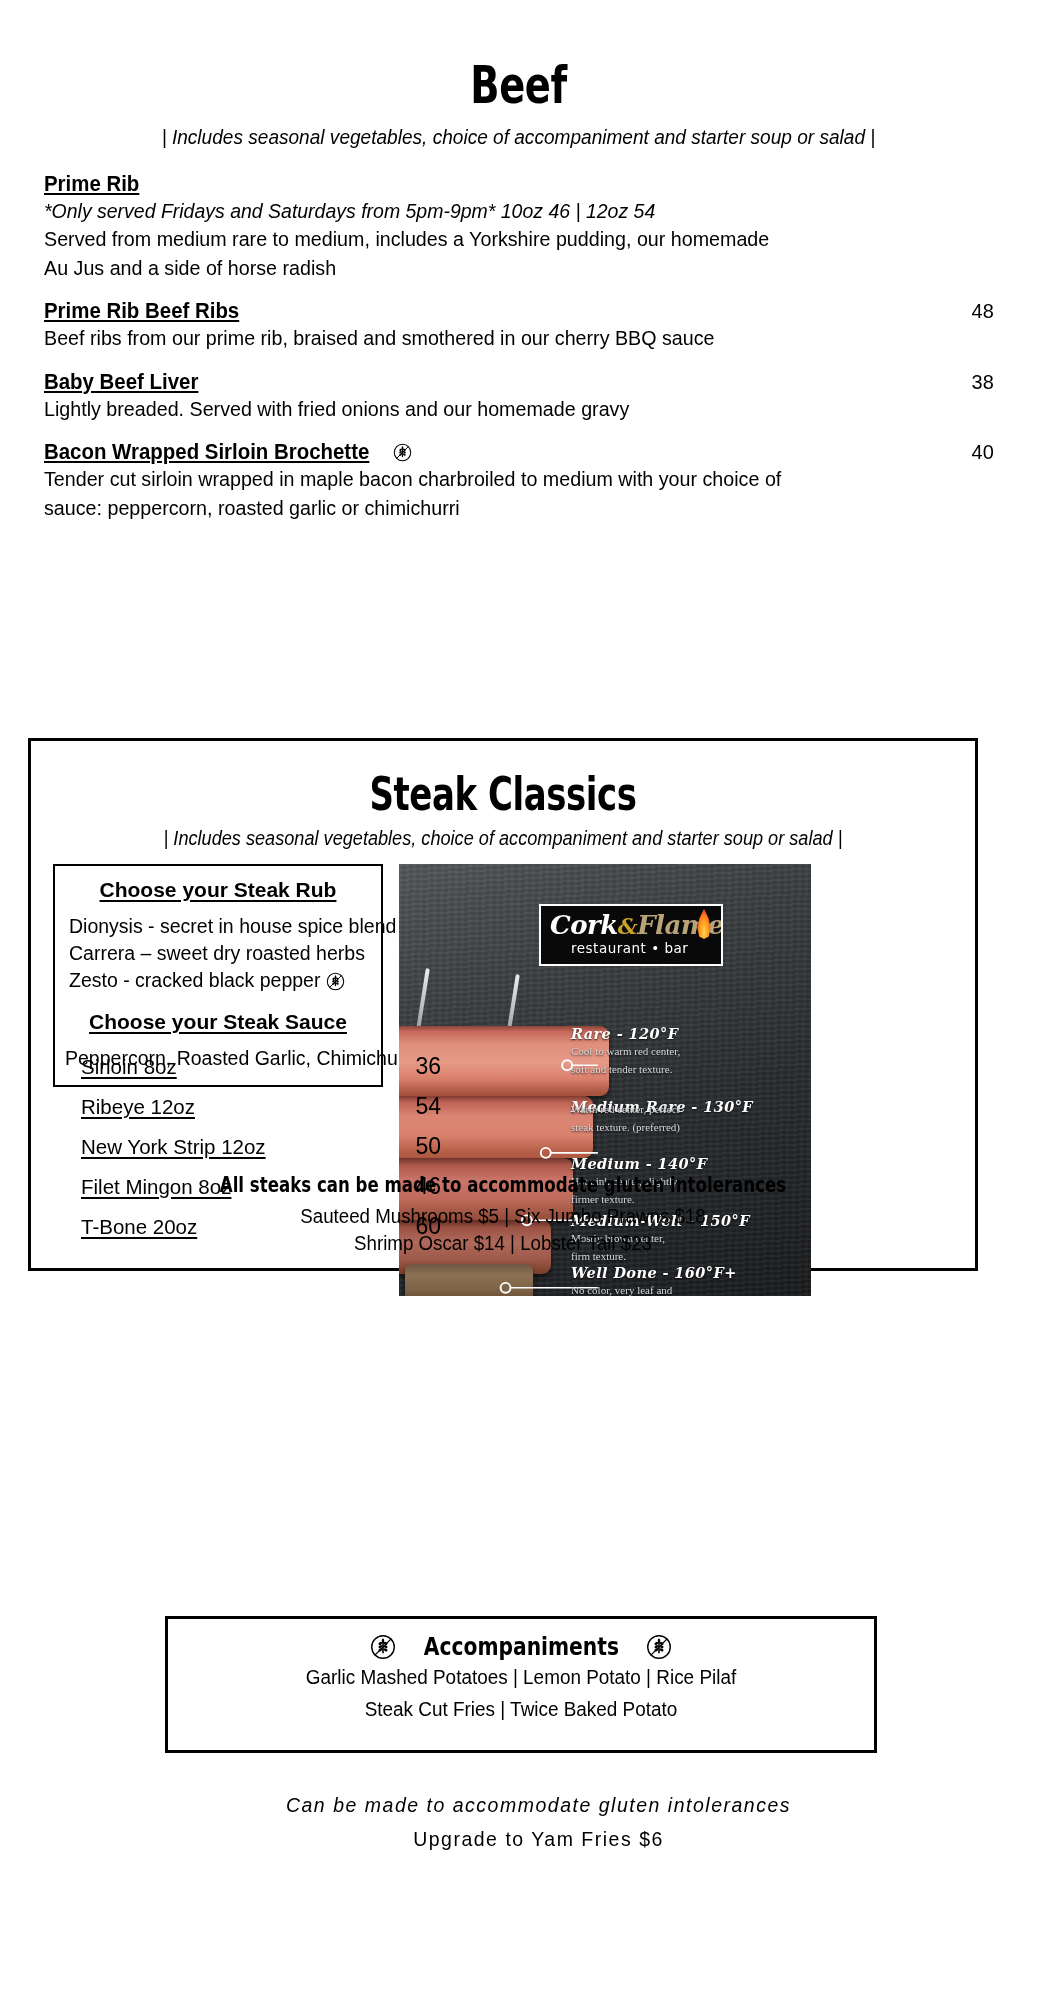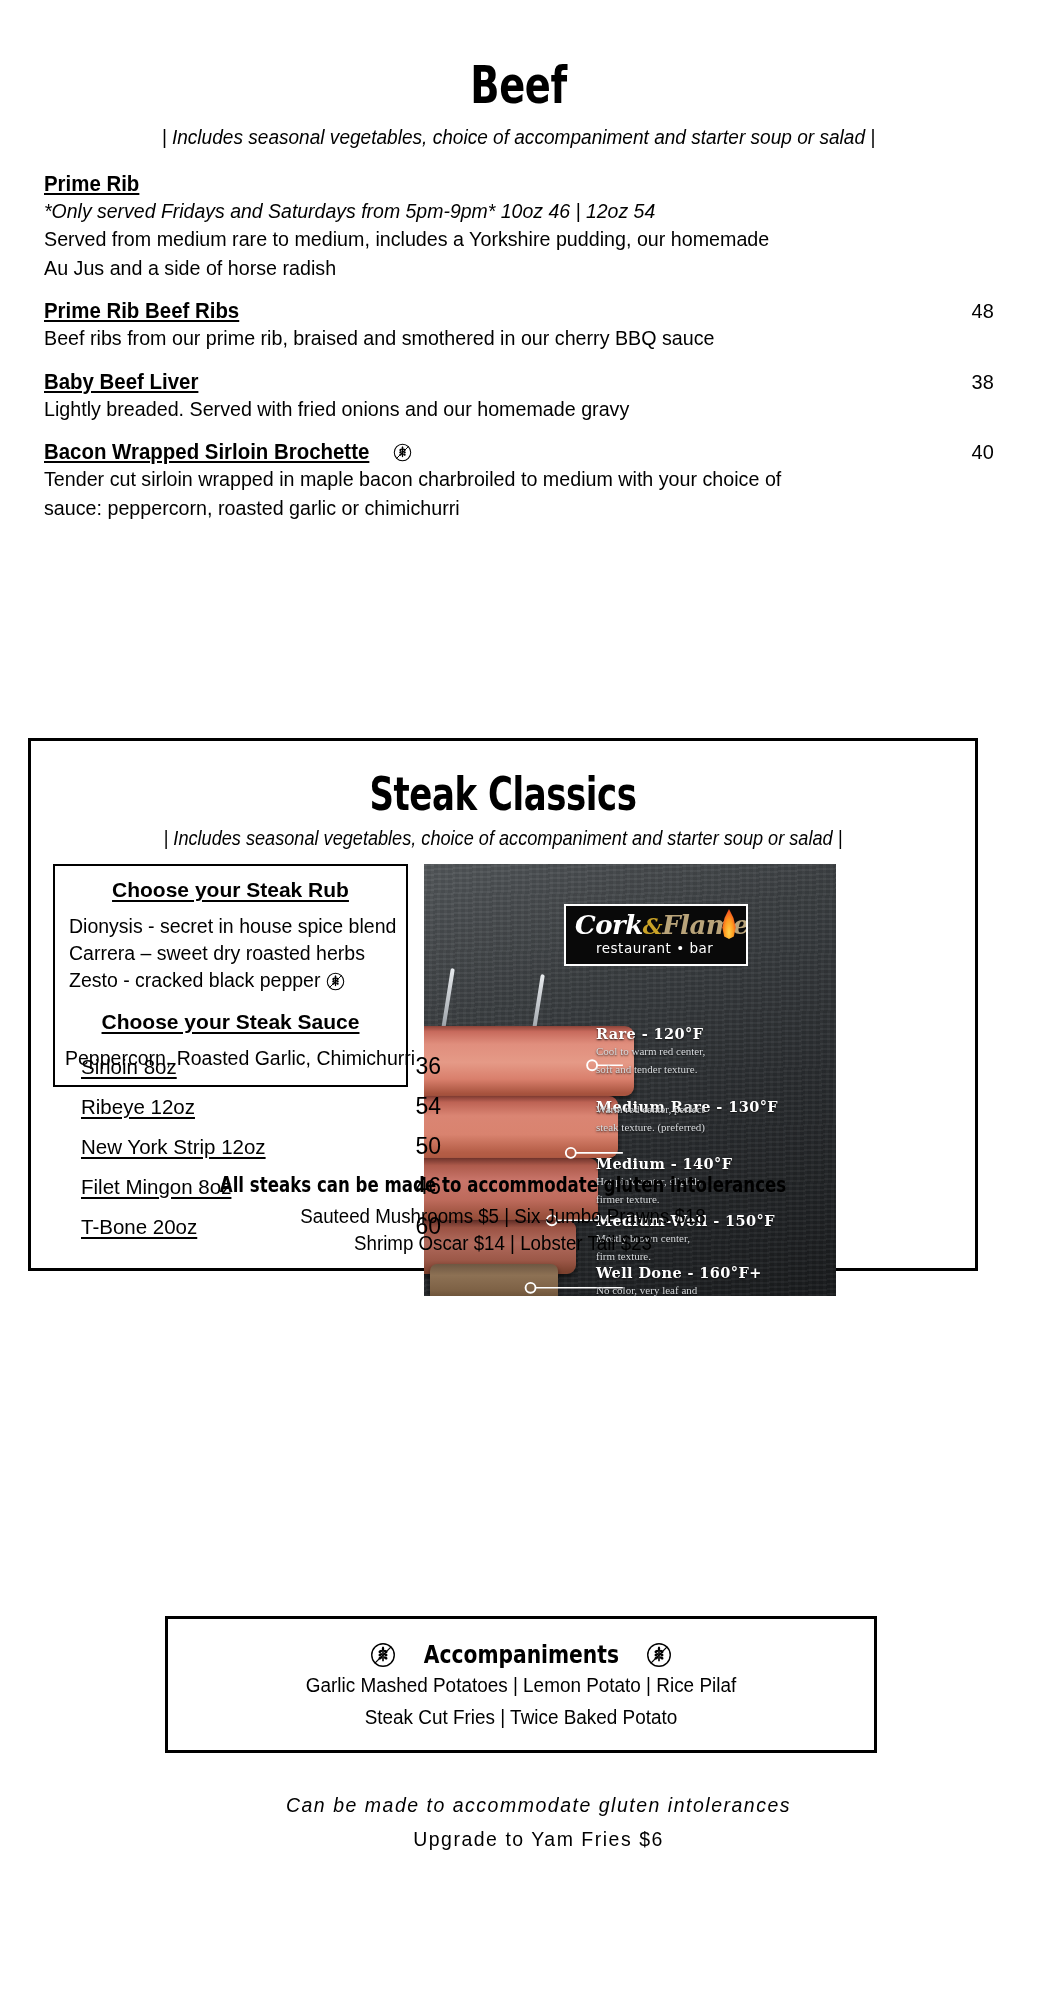--- a/index.html
+++ b/index.html
@@ -121,21 +121,21 @@
     position: relative;
     margin-top: 14px;
     padding: 0 22px;
     display: flex;
     gap: 16px;
     align-items: flex-start;
   }
 
   
   .rub-box {
-    width: 355px;
+    width: 330px;
     border: 2px solid #000;
     padding: 12px 14px 14px 14px;
     min-height: 218px;
   }
   .rub-heading {
     text-align: center;
     font-weight: bold;
     font-size: 21px;
     text-decoration: underline;
     text-underline-offset: 3px;
@@ -233,20 +233,21 @@
     transform: rotate(9deg);
   }
   .sk1 { left: 22px; top: 104px; }
   .sk2 { left: 112px; top: 110px; }
 
   .leaders { position: absolute; inset: 0; }
   .don-label {
     position: absolute;
     color: #fff;
     font-family: "DejaVu Serif", serif;
+    font-style: italic;
     font-weight: bold;
     font-size: 14.5px;
     letter-spacing: 0.4px;
     white-space: nowrap;
     text-shadow: 0 1px 2px rgba(0,0,0,0.8);
   }
   .don-desc {
     position: absolute;
     color: #d7dadd;
     font-family: Liberation Serif, serif;
@@ -304,21 +305,21 @@
     left: 165px; top: 1616px;
     width: 712px; height: 137px;
     border: 3px solid #000;
     background: #fff;
   }
   .acc-title-row {
     display: flex;
     align-items: center;
     justify-content: center;
     gap: 17px;
-    padding-top: 21px;
+    padding-top: 13px;
   }
   .acc-title {
     font-family: "DejaVu Sans Condensed", "Liberation Sans Narrow", "Liberation Sans", sans-serif;
     font-weight: bold;
     font-size: 25px;
     transform: scaleX(0.9);
     white-space: nowrap;
   }
   .acc-line {
     text-align: center;

